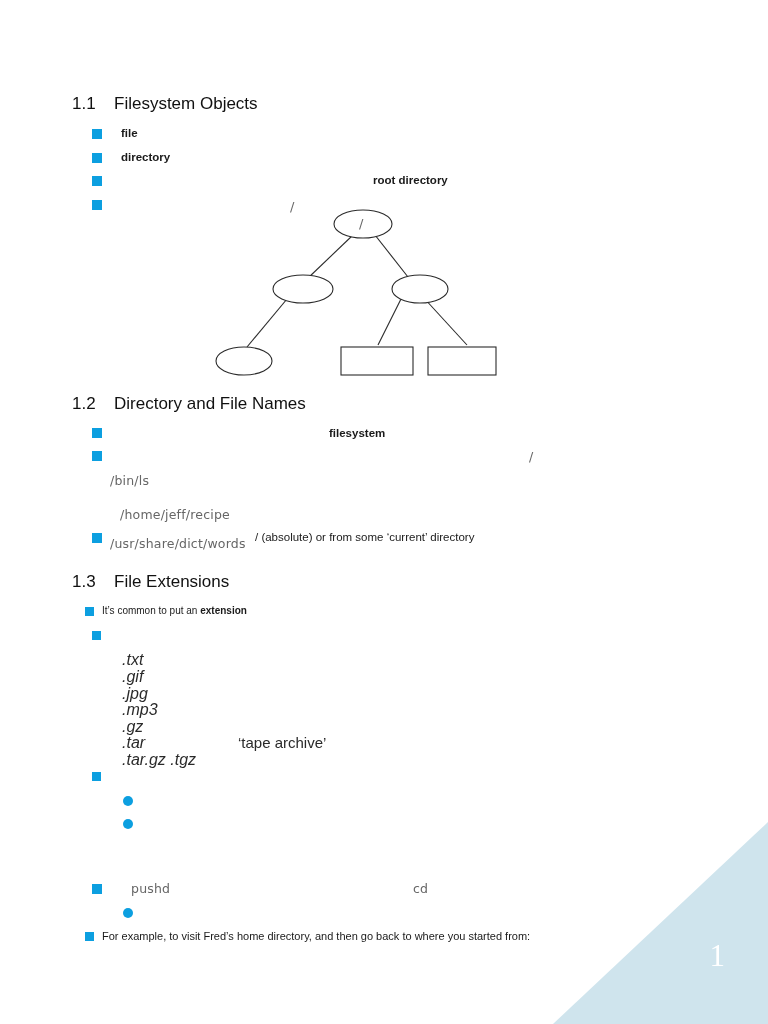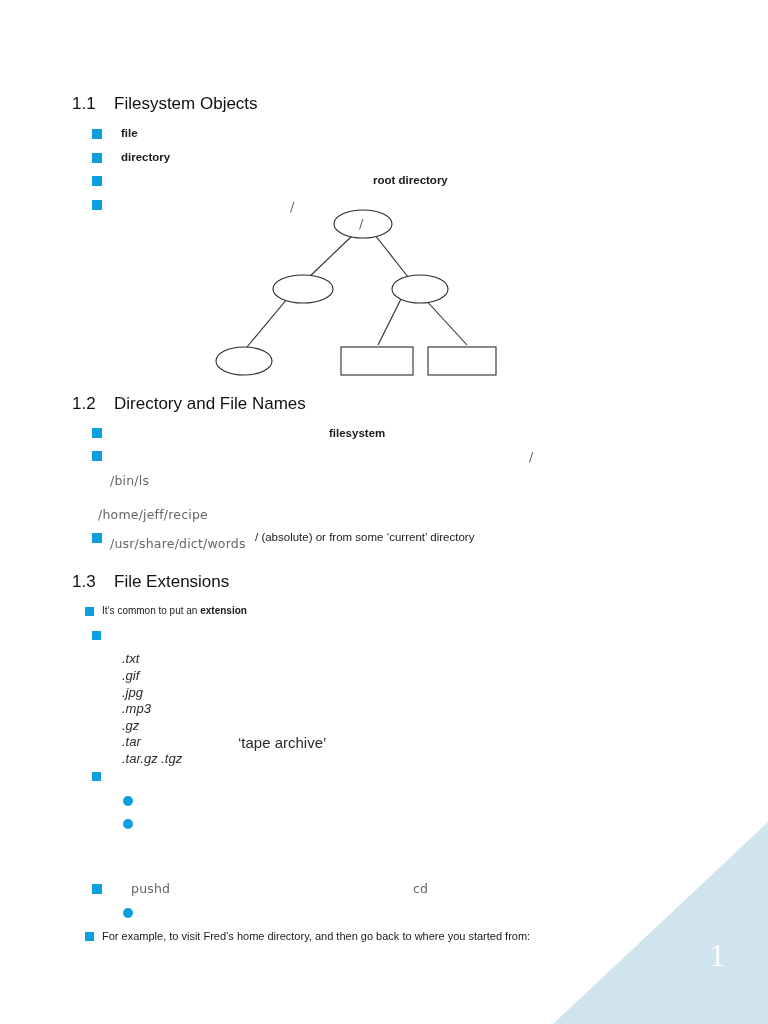--- a/index.html
+++ b/index.html
@@ -54,21 +54,21 @@
   .body-s { font-size:11.5px; color:#1a1a1a; }
 
   
   .code {
     position:absolute; white-space:nowrap;
     font-family:"DejaVu Sans", sans-serif;
     font-size:12.5px; color:#666666; letter-spacing:0.2px;
   }
   .ital {
     position:absolute; white-space:nowrap;
-    font-style:italic; font-size:13px; color:#2a2a2a;
+    font-style:italic; font-size:16px; color:#2a2a2a;
     font-family:"Liberation Sans", sans-serif;
   }
   .plainsm {
     position:absolute; white-space:nowrap;
     font-size:15px; color:#2a2a2a;
   }
 
   
   .tree { position:absolute; left:195px; top:195px; width:320px; height:190px; }
   .tree svg { display:block; }
@@ -121,21 +121,21 @@
   </div>
 
   <div class="sq-bullet" style="left:92px; top:428px;"></div>
   <div class="txt body-s b" style="left:329px; top:427px;">filesystem</div>
 
   <div class="sq-bullet" style="left:92px; top:451px;"></div>
   <div class="code" style="left:529px; top:449px;">/</div>
 
   <div class="code" style="left:110px; top:473px;">/bin/ls</div>
   <div class="code" style="left:110px; top:490px;margin-top:46px;">/usr/share/dict/words</div>
-  <div class="code" style="left:98px; top:507px;text-align:center;">/home/jeff/recipe</div>
+  <div class="code" style="left:120px; top:507px;text-align:center;">/home/jeff/recipe</div>
 
   <div class="sq-bullet" style="left:92px; top:533px;"></div>
   <div class="txt body-s" style="left:255px; top:531px;">/ (absolute) or from some ‘current’ directory</div>
 
   <div class="sec-head" style="left:72px; top:572px;">
     <span class="num">1.3</span><span>File Extensions</span>
   </div>
 
   <div class="sq-bullet small" style="left:85px; top:607px;"></div>
   <div class="txt" style="left:102px; top:605px; font-size:10px; color:#1a1a1a;">

